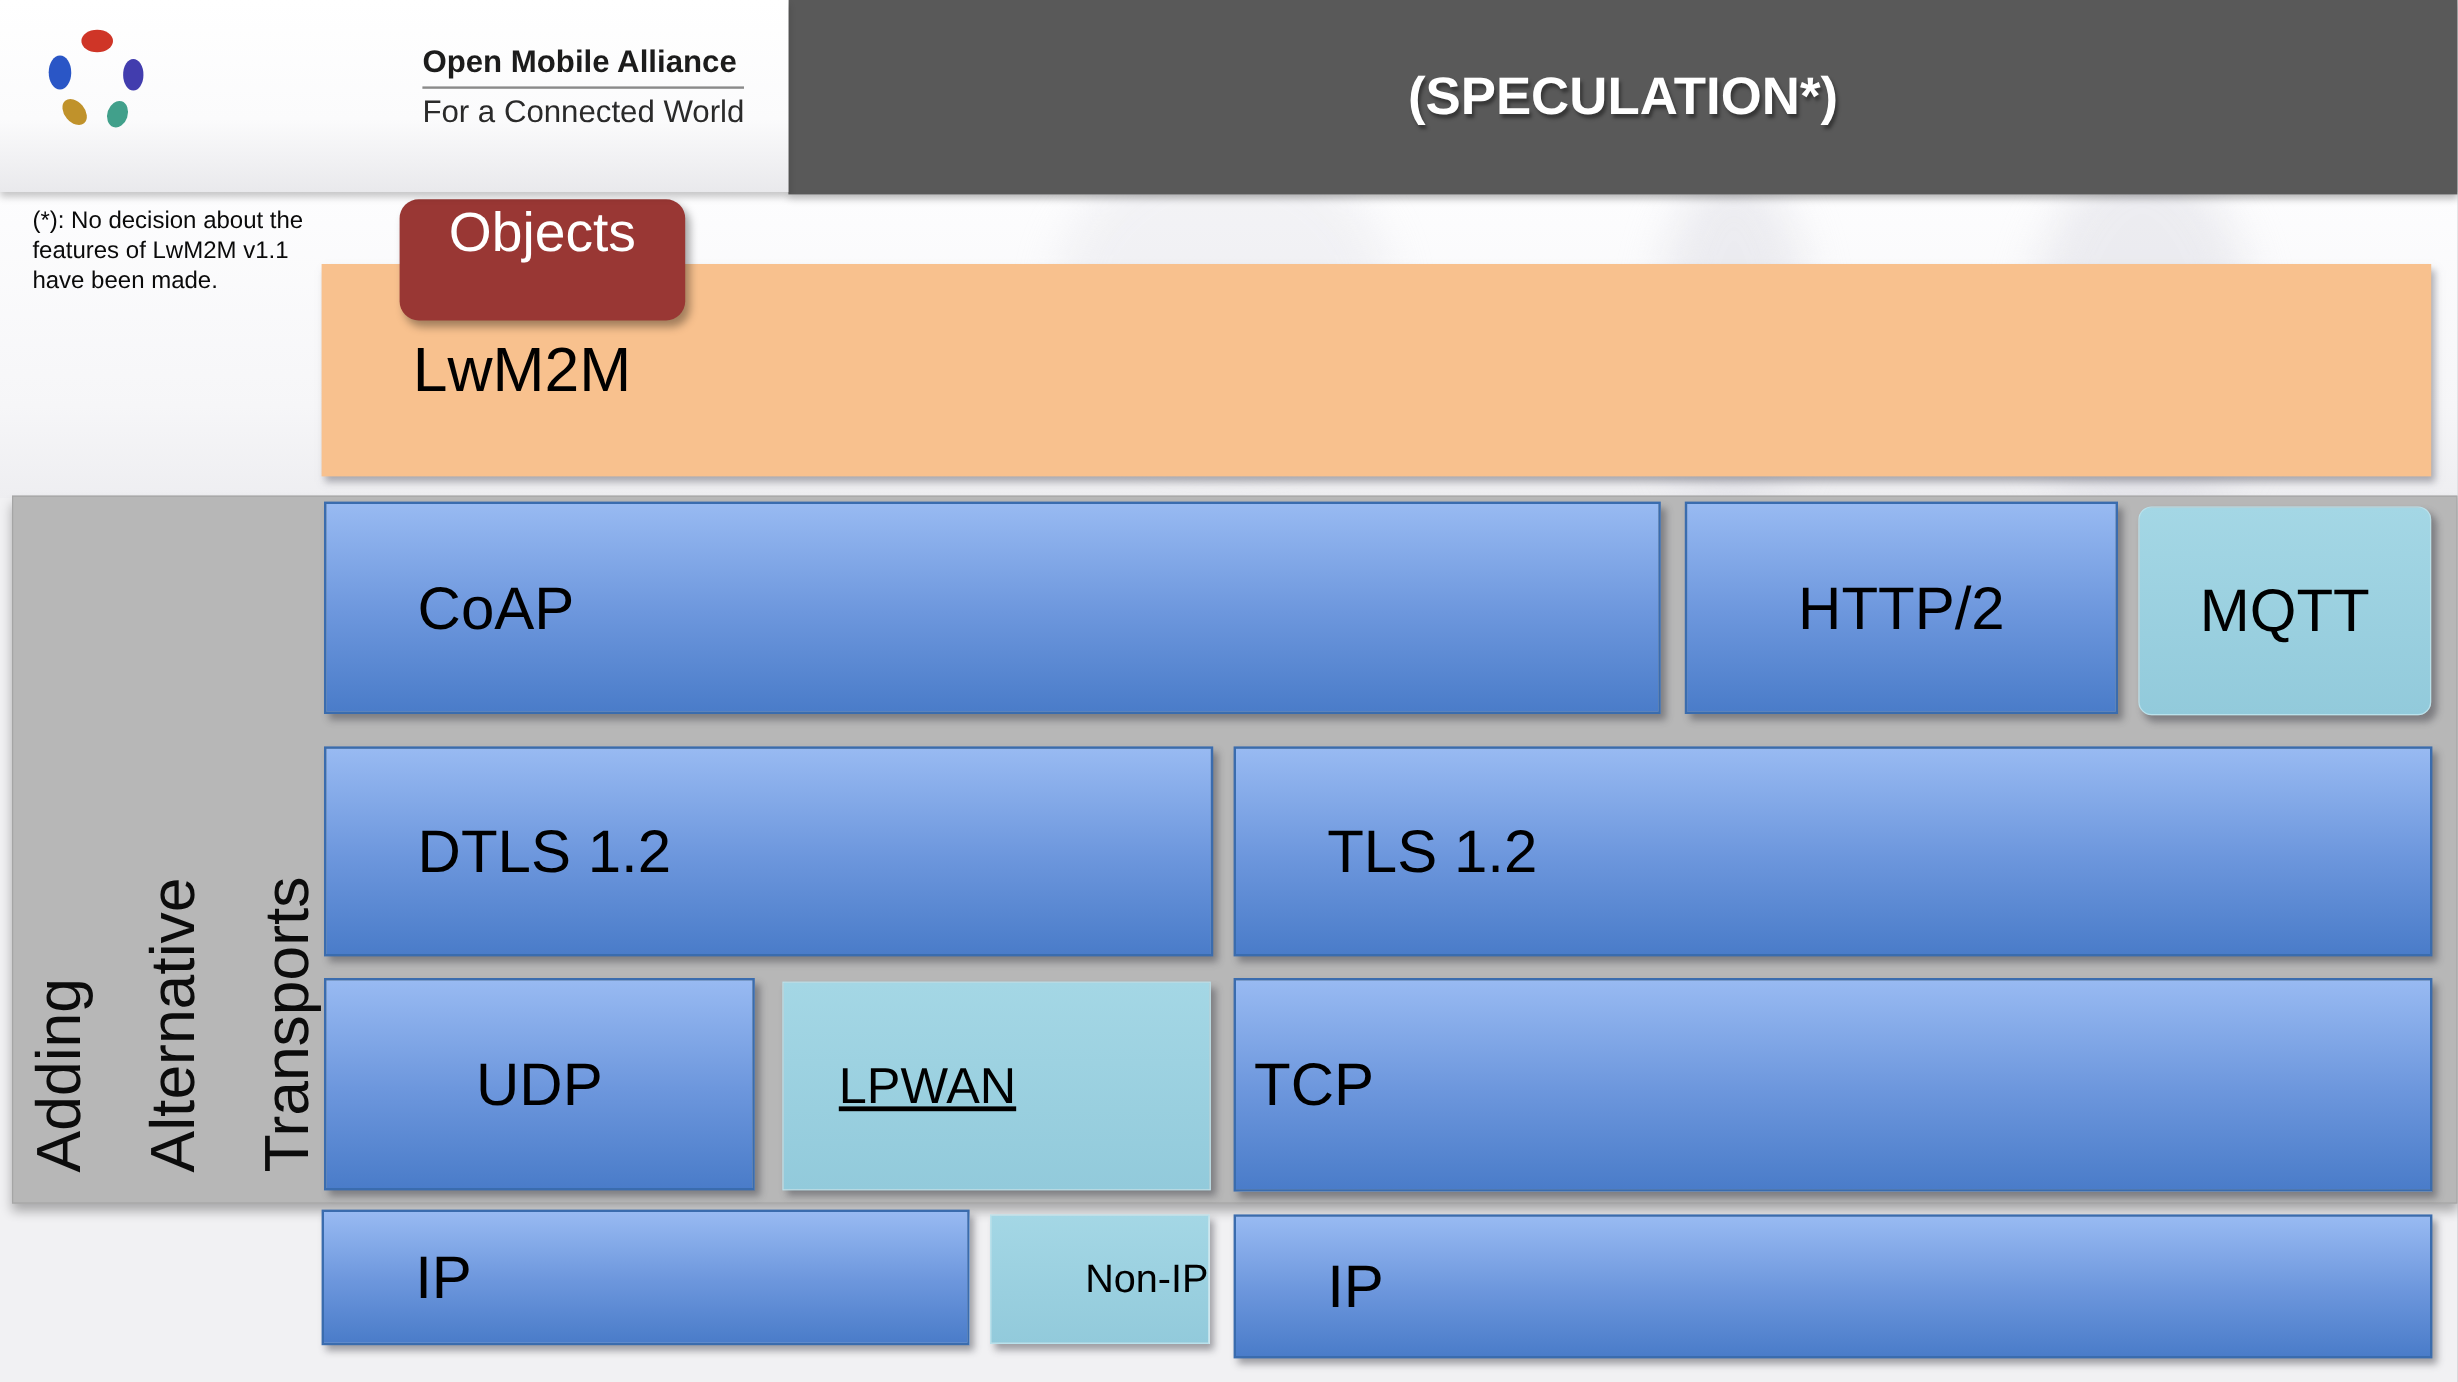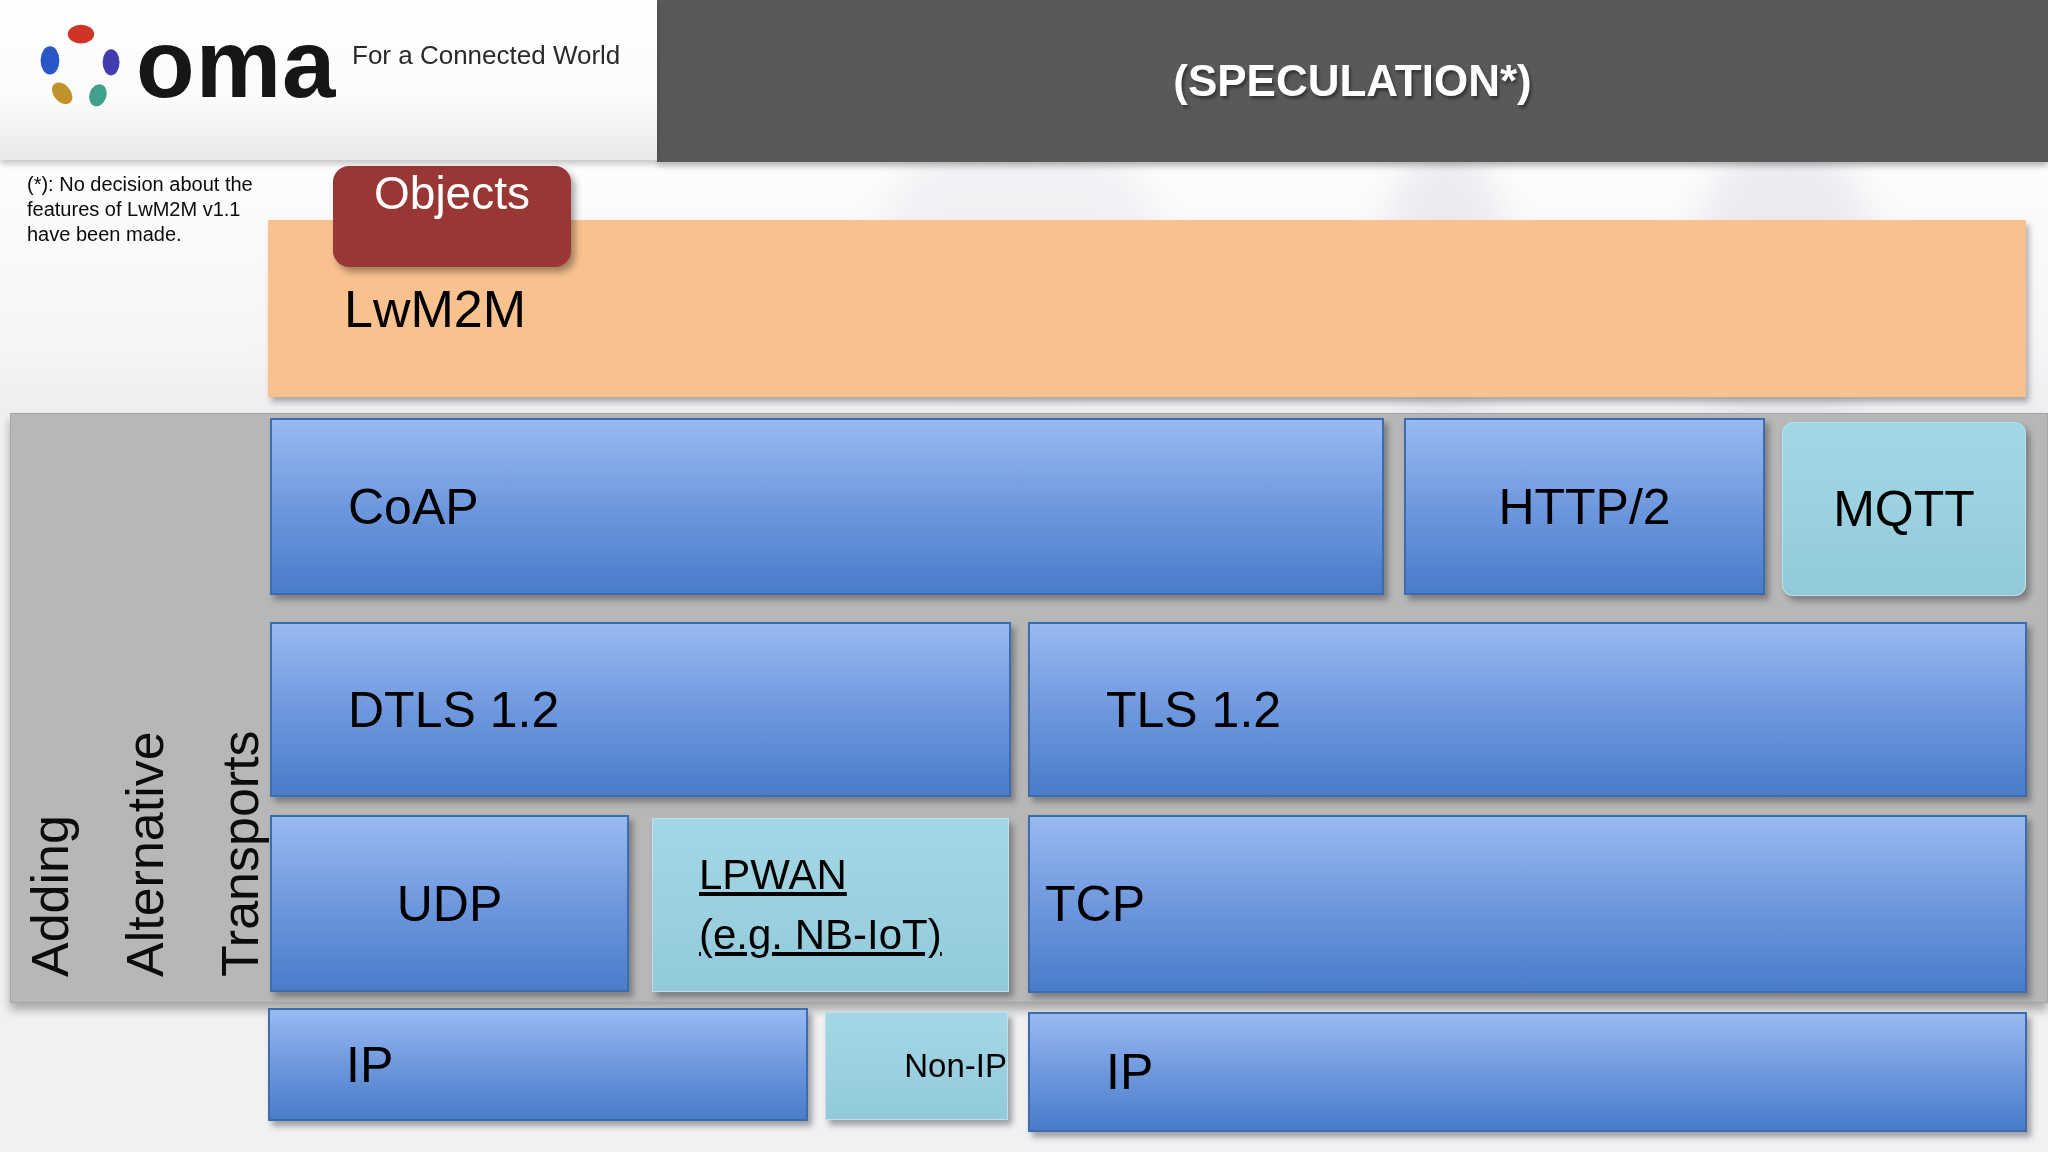--- a/index.html
+++ b/index.html
@@ -111,22 +111,22 @@
 </div>
 
 <div class="logo-band">
   <svg class="oma-ring" viewBox="0 0 100 100">
     <ellipse cx="50" cy="15" rx="14" ry="10" fill="#cf3527"></ellipse>
     <ellipse cx="17" cy="43" rx="10" ry="15" fill="#2a56c6"></ellipse>
     <ellipse cx="82" cy="45" rx="9" ry="14" fill="#423dae"></ellipse>
     <ellipse cx="30" cy="78" rx="9" ry="13" transform="rotate(-40 30 78)" fill="#c0922b"></ellipse>
     <ellipse cx="68" cy="80" rx="9" ry="12" transform="rotate(18 68 80)" fill="#41a08b"></ellipse>
   </svg>
-  <div class="oma-word">oma</div>
   <div class="logo-text">
+    <div class="l1">Open Mobile Alliance</div>
     <div class="l2">For a Connected World</div>
   </div>
 </div>
 
 <div class="header-bar">
   <div class="subtitle">(SPECULATION*)</div>
 </div>
 
 <div class="footnote">
   <span>(*): No decision about the</span>
@@ -164,21 +164,20 @@
 <div class="pbox blue pad" style="left:1028px;top:622px;width:999px;height:175px;">
   <span>TLS 1.2</span>
 </div>
 
 <div class="pbox blue ctr" style="left:270px;top:815px;width:359px;height:177px;">
   <span>UDP</span>
 </div>
 <div class="pbox cyan" style="left:652px;top:818px;width:357px;height:174px;text-decoration:underline;">
   <div class="lpwan-lines">
     <span>LPWAN</span>
-    <span>(e.g. NB-IoT)</span>
   </div>
 </div>
 <div class="pbox blue pad" style="left:1028px;top:815px;width:999px;height:178px;padding-left:15px;">
   <span>TCP</span>
 </div>
 
 <div class="pbox blue pad" style="left:268px;top:1008px;width:540px;height:113px;">
   <span>IP</span>
 </div>
 <div class="pbox cyan ctr" style="left:825px;top:1012px;width:183px;height:108px;font-size:33px;justify-content:flex-end;">

